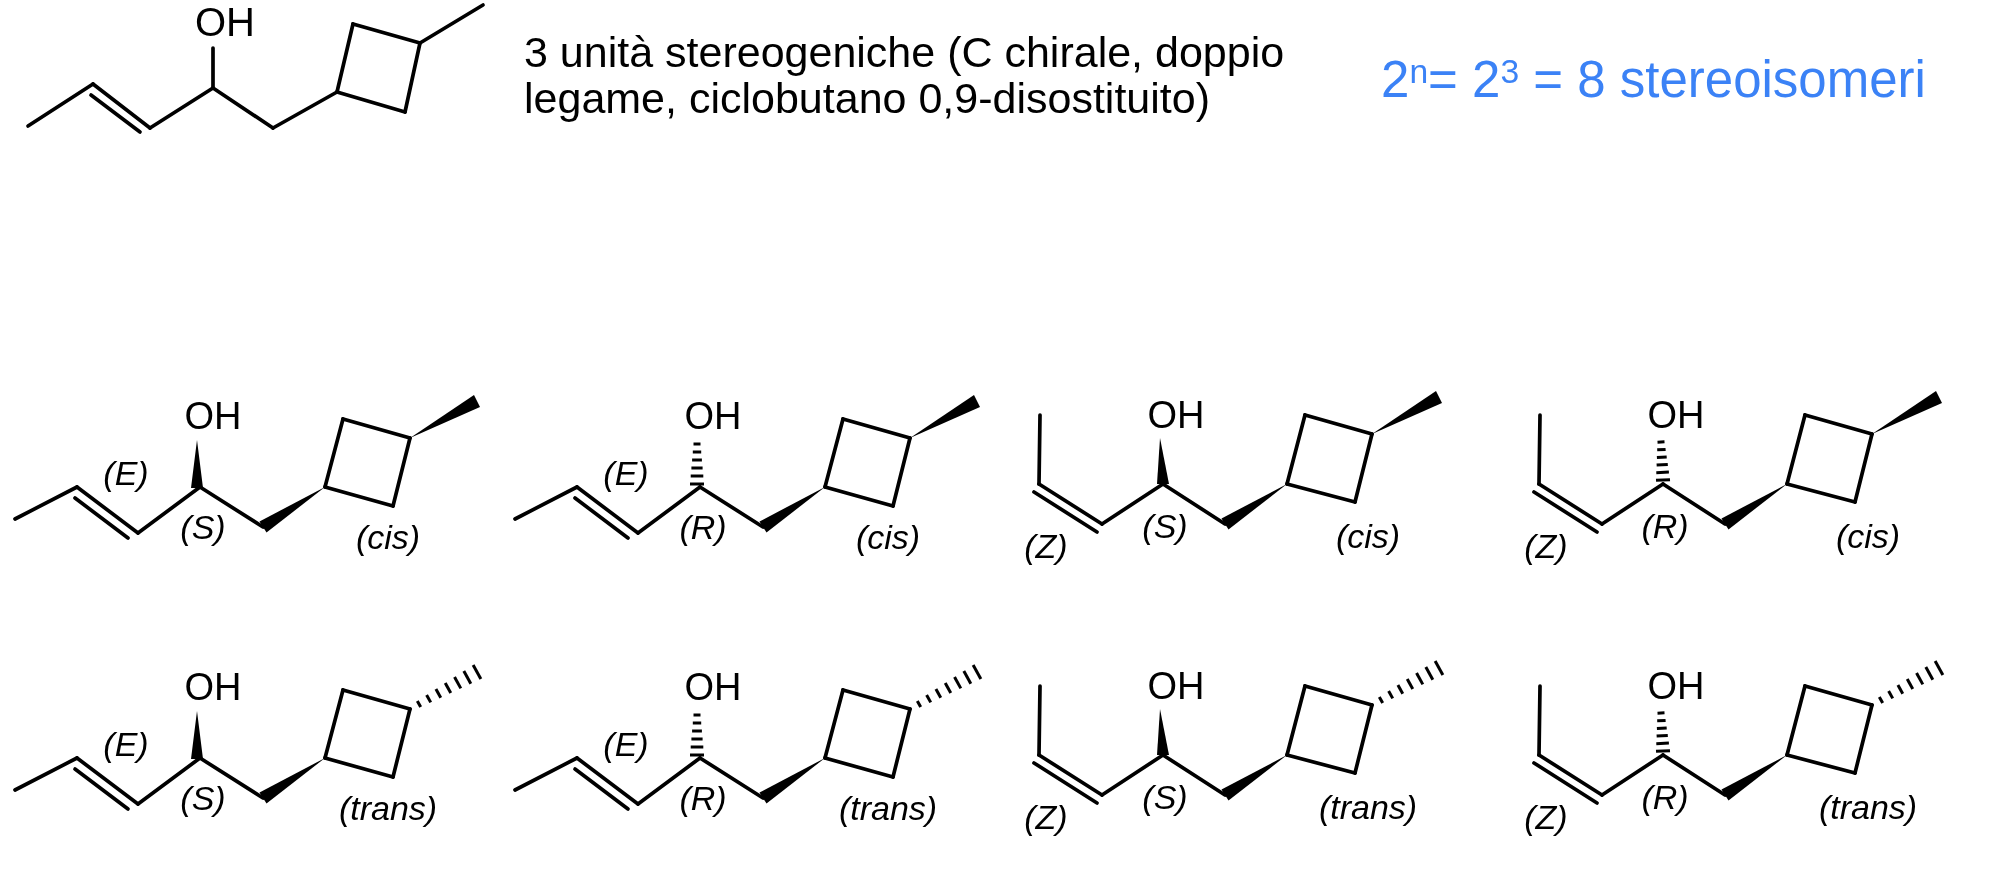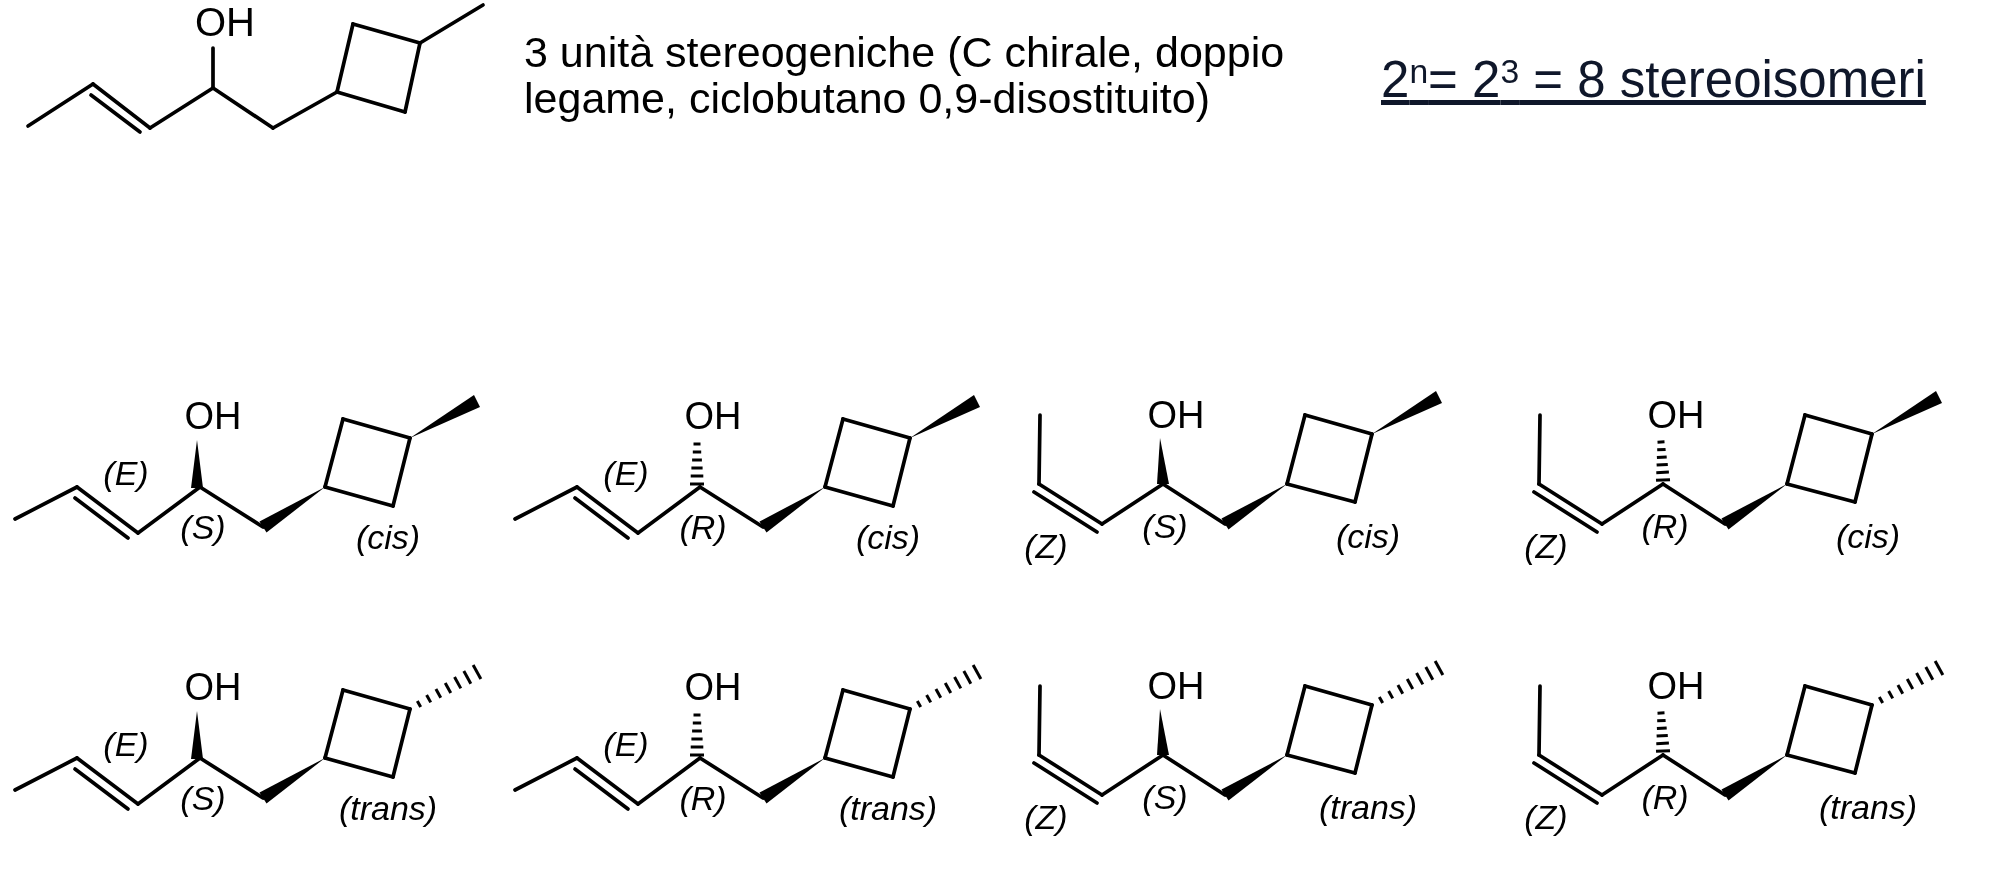--- a/index.html
+++ b/index.html
@@ -11,23 +11,22 @@
   }
   .page { position: relative; width: 2006px; height: 880px; background: #fff; color: #000; }
   svg.mol { position: absolute; display: block; }
   .desc {
     position: absolute; left: 524px; top: 29px;
     font-size: 43px; line-height: 46px; color: #000;
     white-space: nowrap;
   }
   .formula {
     position: absolute; left: 1381px; top: 54px;
-    font-size: 51px; line-height: 51px; color: #0f172a;
+    font-size: 51px; line-height: 51px; color: #3b82f6;
     white-space: nowrap;
-    text-decoration: underline;
   }
   .formula sup {
     font-size: 0.66em; line-height: 0;
     position: relative; top: -0.42em; vertical-align: baseline;
   }
 </style>
 </head>
 <body>
 
 <div class="page">

